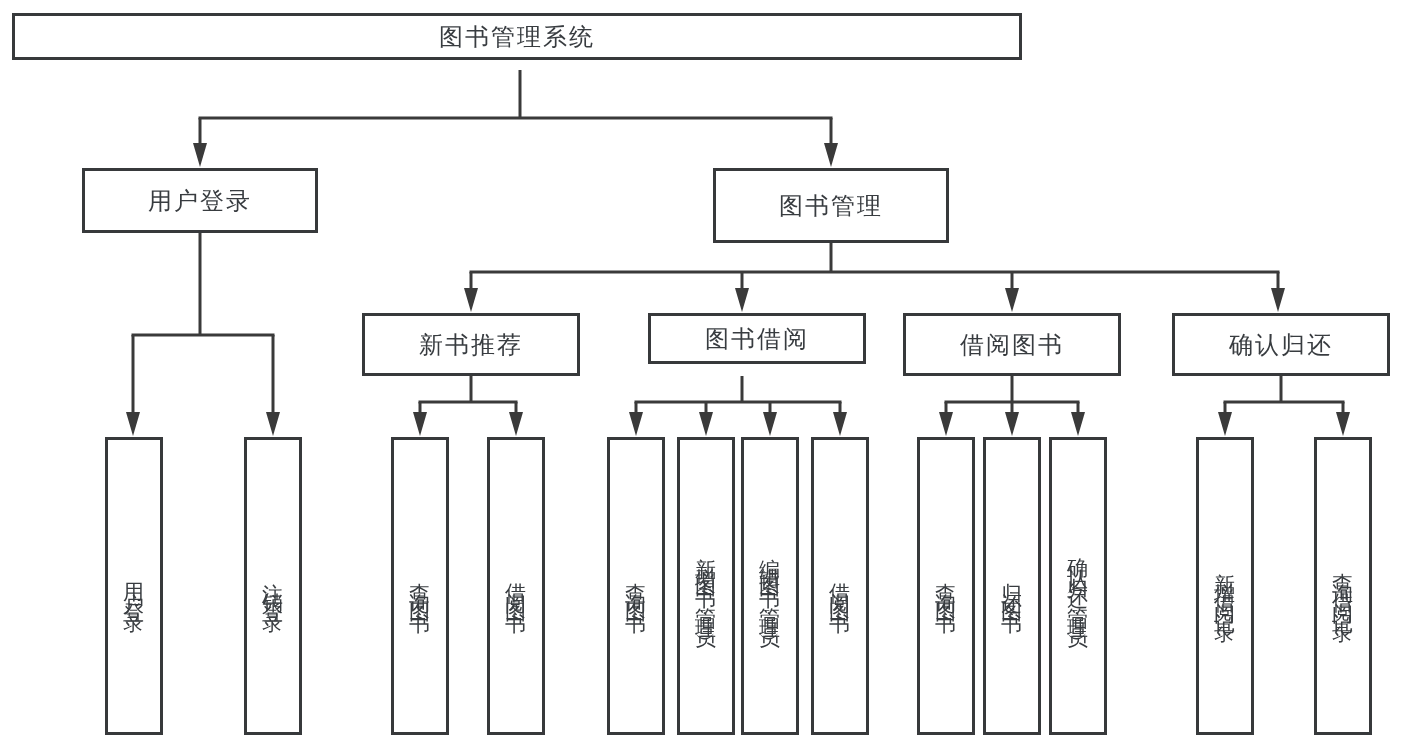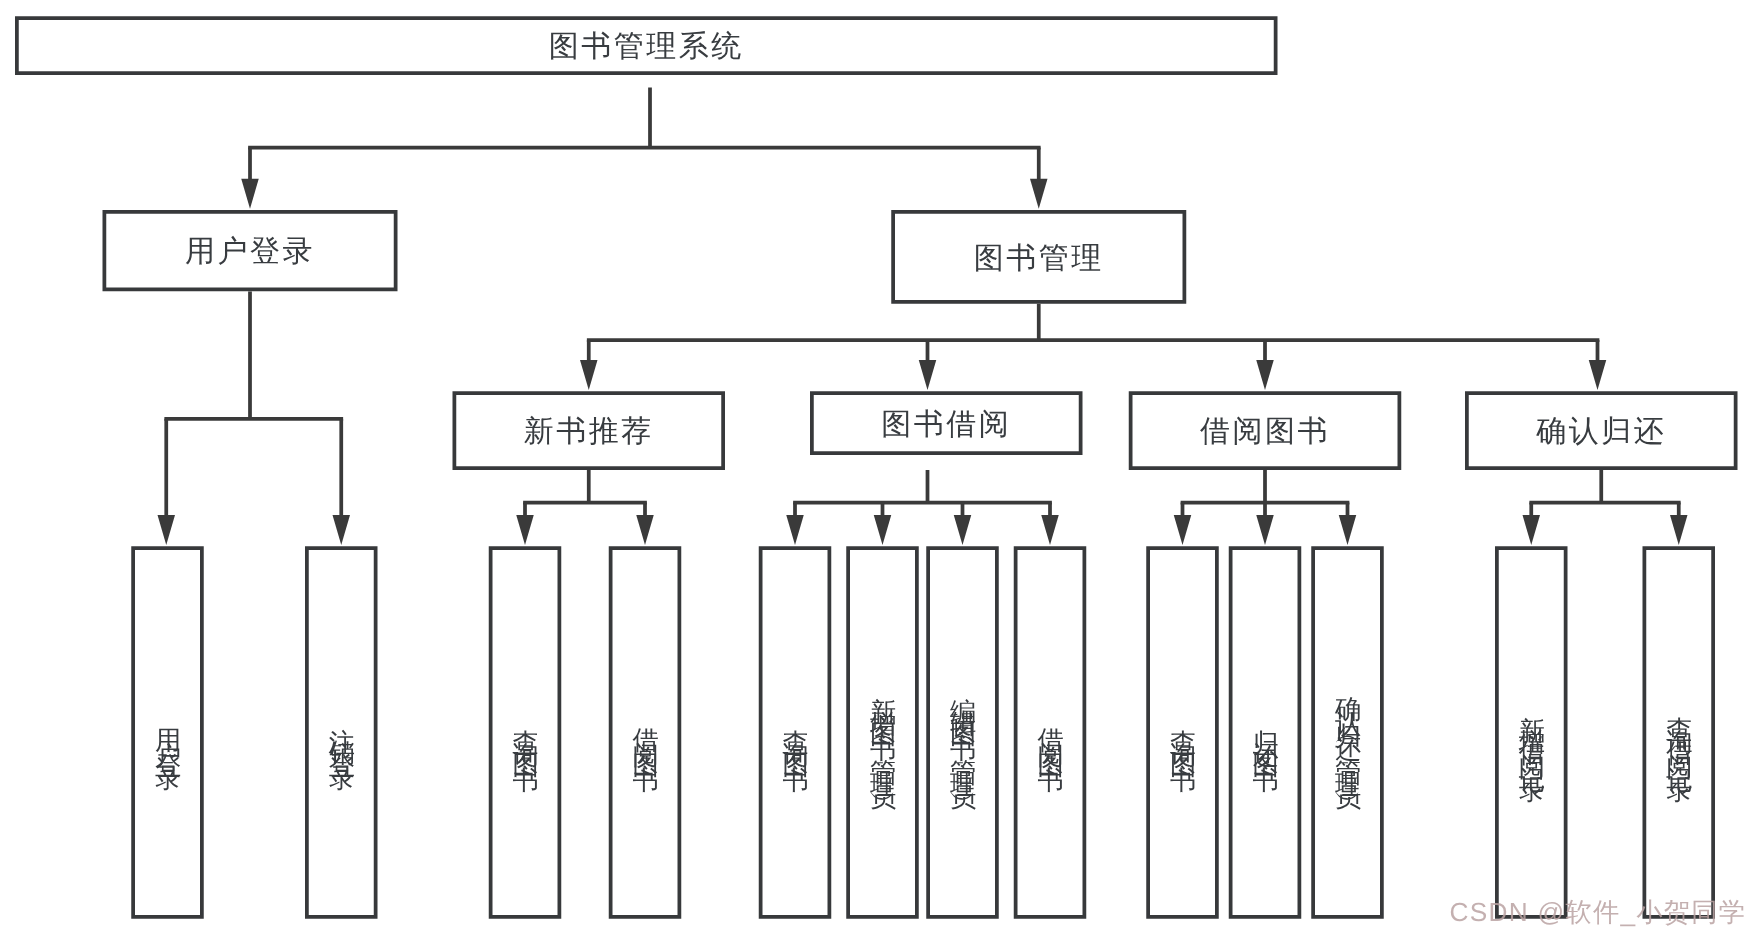--- a/index.html
+++ b/index.html
@@ -145,14 +145,13 @@
   <div class="node leaf" style="left:741px;">编辑图书（管理员）</div>
   <div class="node leaf" style="left:811px;">借阅图书</div>
 
   <div class="node leaf" style="left:917px;">查询图书</div>
   <div class="node leaf" style="left:983px;">归还图书</div>
   <div class="node leaf" style="left:1049px;">确认归还（管理员）</div>
 
   <div class="node leaf" style="left:1196px;">新增借阅记录</div>
   <div class="node leaf" style="left:1314px;">查询借阅记录</div>
 
-  <div class="watermark">CSDN @软件_小贺同学</div>
 </div>
 
 </body></html>

